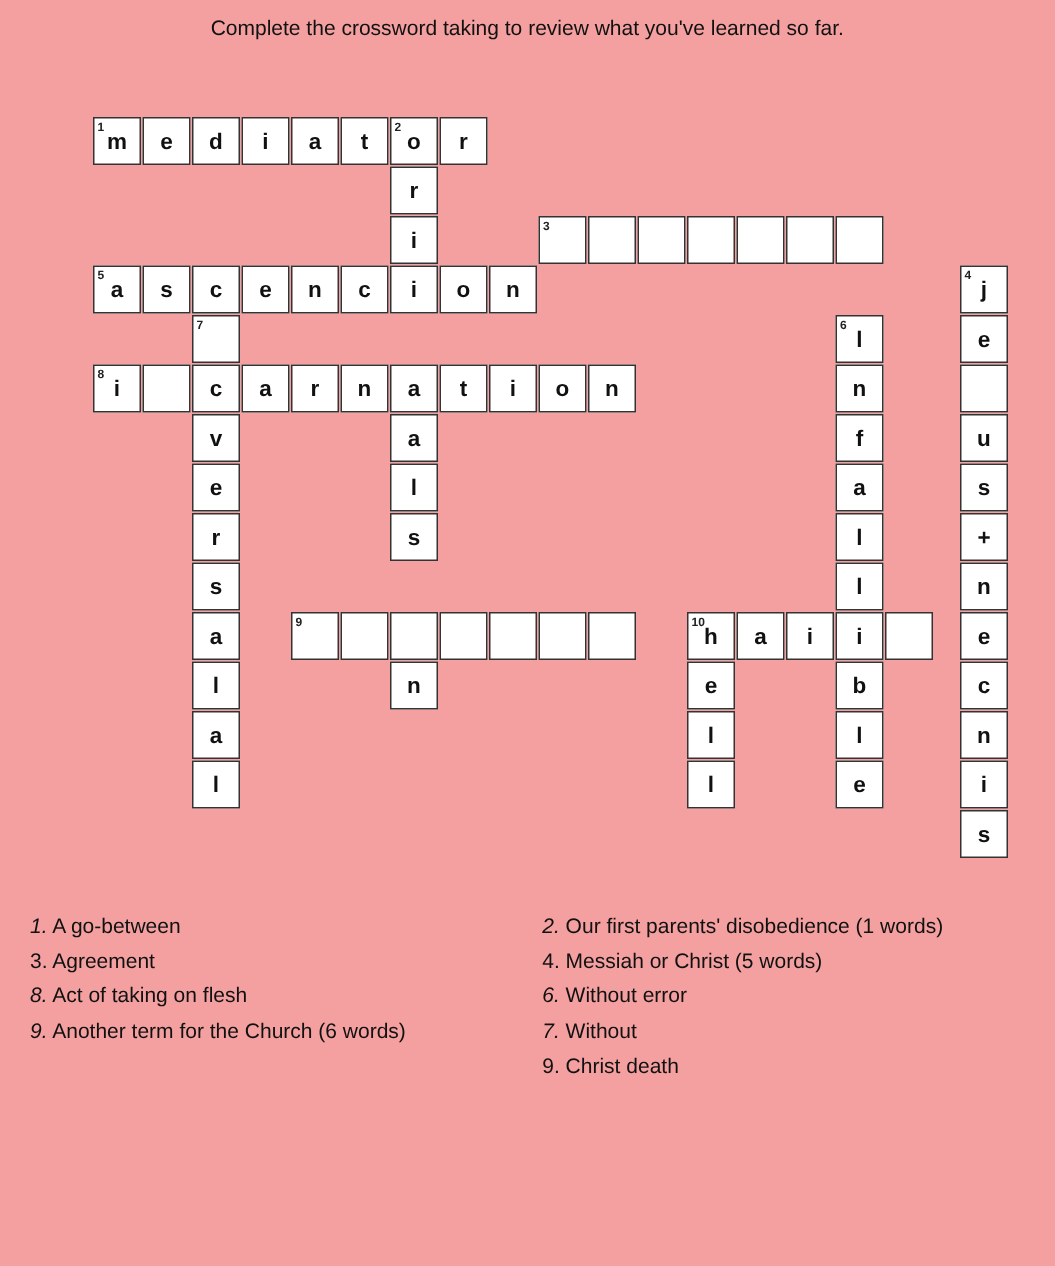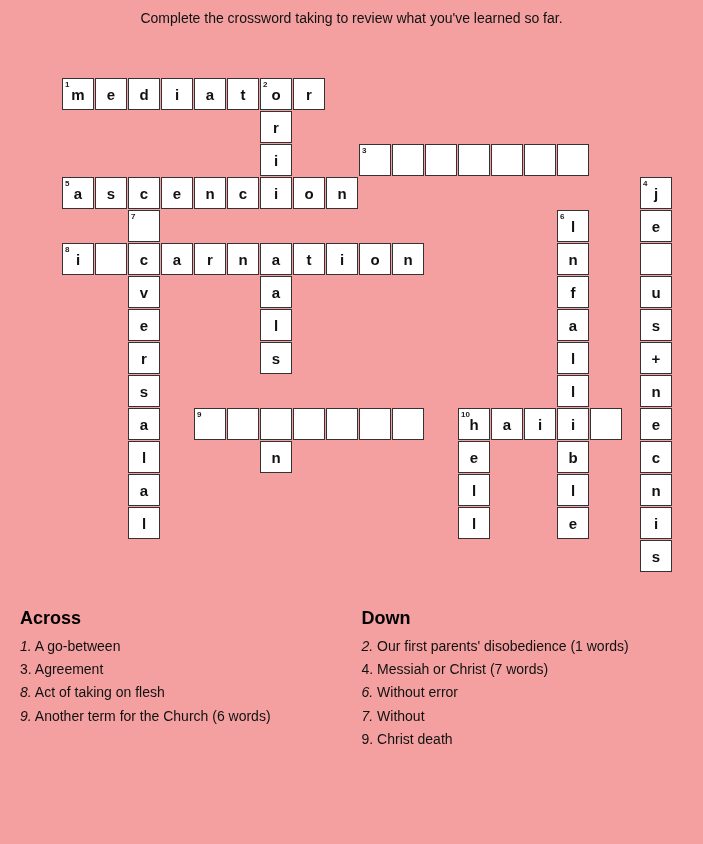--- a/index.html
+++ b/index.html
@@ -183,41 +183,39 @@
   <div class="cell" style="left:108px;top:436px">a</div>
   <div class="cell" style="left:108px;top:469px">l</div>
 
   <div class="cell" style="left:620px;top:469px">i</div>
   <div class="cell" style="left:620px;top:502px">s</div>
 
 </div>
 
 <div class="clues-section">
   <div class="clues-col">
-    <h3>Across</h3>
     <div class="clue-item">
       <em>1.</em> <span>A go-between</span>
     </div>
     <div class="clue-item">
       <span>3.</span> <span>Agreement</span>
     </div>
     <div class="clue-item">
       <em>8.</em> <span>Act of taking on flesh</span>
     </div>
     <div class="clue-item">
       <em>9.</em> <span>Another term for the Church (6 words)</span>
     </div>
   </div>
   <div class="clues-col">
-    <h3>Down</h3>
     <div class="clue-item">
       <em>2.</em> <span>Our first parents' disobedience (1 words)</span>
     </div>
     <div class="clue-item">
-      <span>4.</span> <span>Messiah or Christ (7 words)</span>
+      <span>4.</span> <span>Messiah or Christ (5 words)</span>
     </div>
     <div class="clue-item">
       <em>6.</em> <span>Without error</span>
     </div>
     <div class="clue-item">
       <em>7.</em> <span>Without</span>
     </div>
     <div class="clue-item">
       <span>9.</span> <span>Christ death</span>
     </div>

